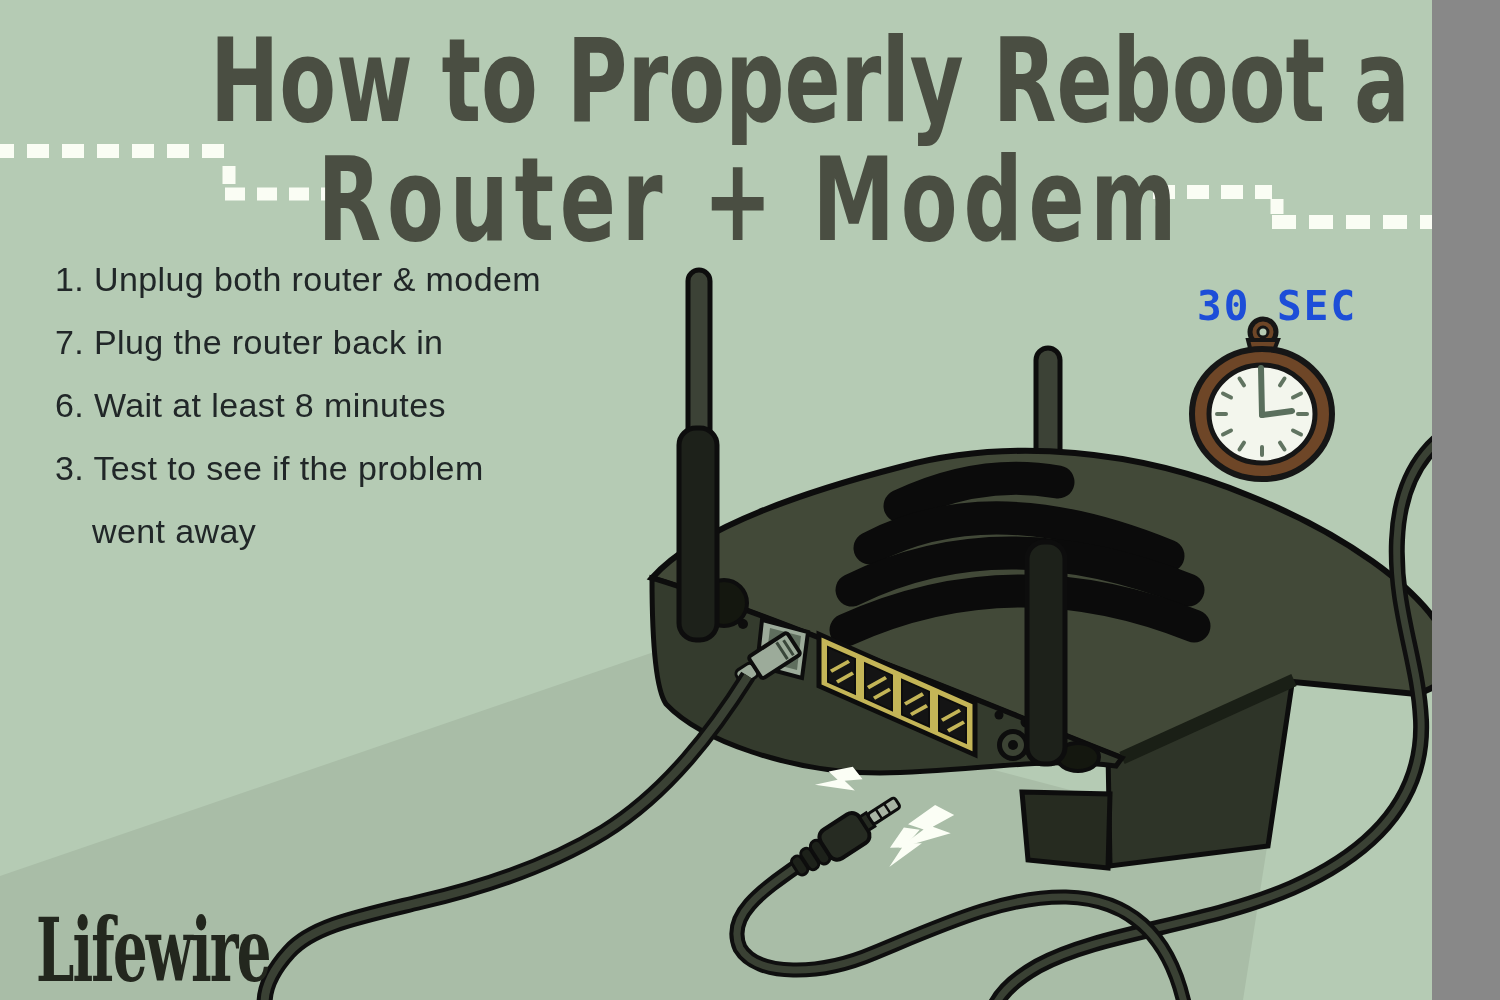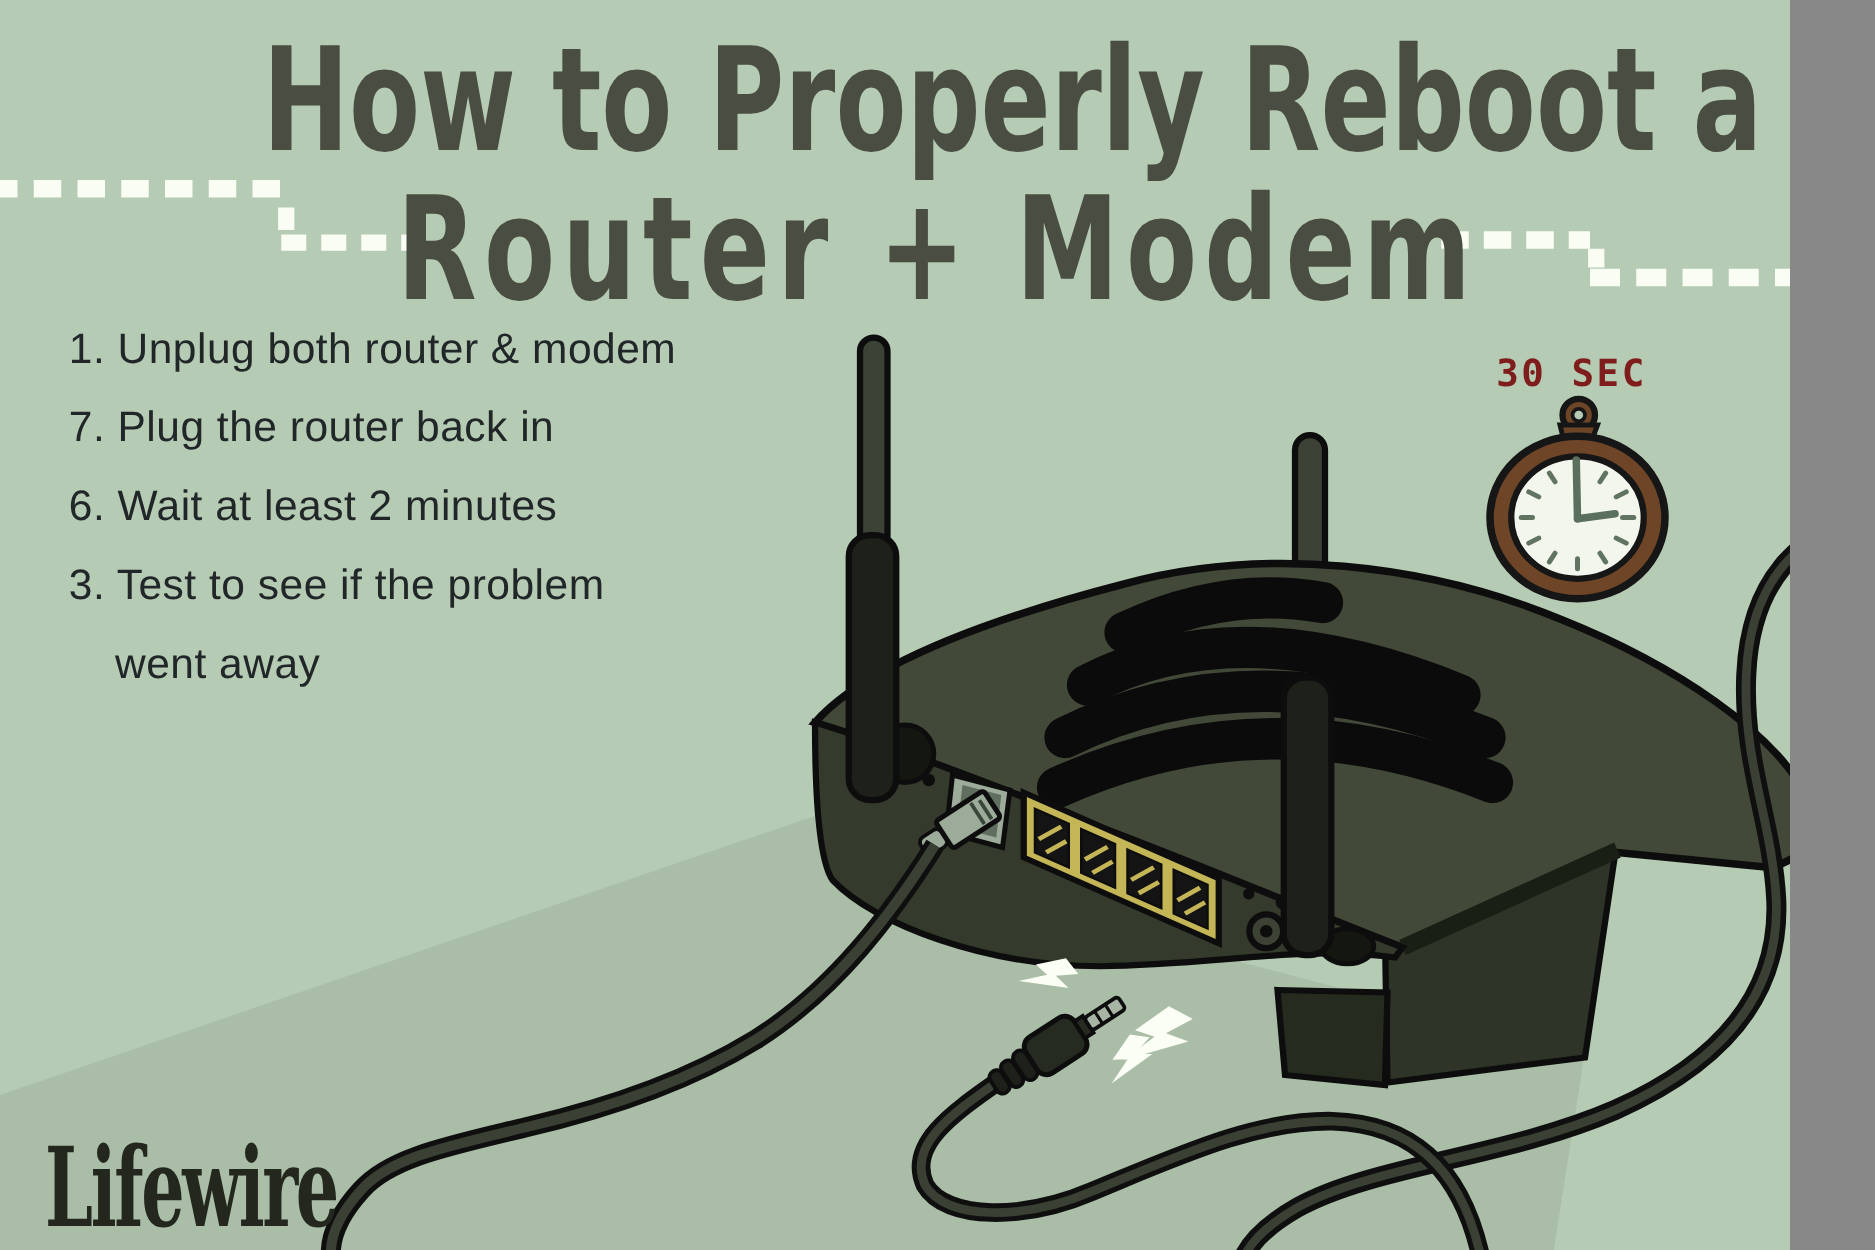--- a/index.html
+++ b/index.html
@@ -13,23 +13,23 @@
     color:#4a4e42;font-family:"DejaVu Sans",sans-serif;font-weight:bold;
     font-size:115px;line-height:1;transform:scaleX(0.72);white-space:nowrap;
   }
   .title.l1{top:24px;}
   .title.l2{top:143px;letter-spacing:8px;}
   .steps{position:absolute;left:55px;top:248px;width:620px;color:#212728;
     font-size:34px;letter-spacing:0.4px;}
   .steps .row{height:63px;line-height:63px;white-space:nowrap;}
   .steps .row.indent{padding-left:37px;}
   .sec-label{
-    position:absolute;left:1197px;top:282px;color:#7f1d1d;
+    position:absolute;left:1197px;top:282px;color:#1d4ed8;
     font-family:"DejaVu Sans Mono",monospace;font-weight:bold;
-    font-size:30px;letter-spacing:2px;white-space:nowrap;
+    font-size:41px;letter-spacing:2px;white-space:nowrap;
   }
   .logo{
     position:absolute;left:36px;top:906px;color:#23271e;
     font-family:"DejaVu Serif",serif;font-weight:bold;font-size:88px;
     line-height:1;letter-spacing:-3px;transform:scaleX(0.62);
     transform-origin:0 0;white-space:nowrap;
   }
 </style>
 </head>
 <body>
@@ -187,21 +187,21 @@
       <use href="#bolt" transform="translate(922,798) rotate(28) scale(1.35)"></use>
     </g>
   </svg>
 
   <div class="title l1">How to Properly Reboot a</div>
   <div class="title l2">Router + Modem</div>
 
   <div class="steps">
     <div class="row">1. Unplug both router &amp; modem</div>
     <div class="row">7. Plug the router back in</div>
-    <div class="row">6. Wait at least 2 minutes</div>
+    <div class="row">6. Wait at least 8 minutes</div>
     <div class="row">3. Test to see if the problem</div>
     <div class="row indent">went away</div>
   </div>
 
   <div class="sec-label">30 SEC</div>
 
   <div class="logo">Lifewire</div>
 
 </div>
 

